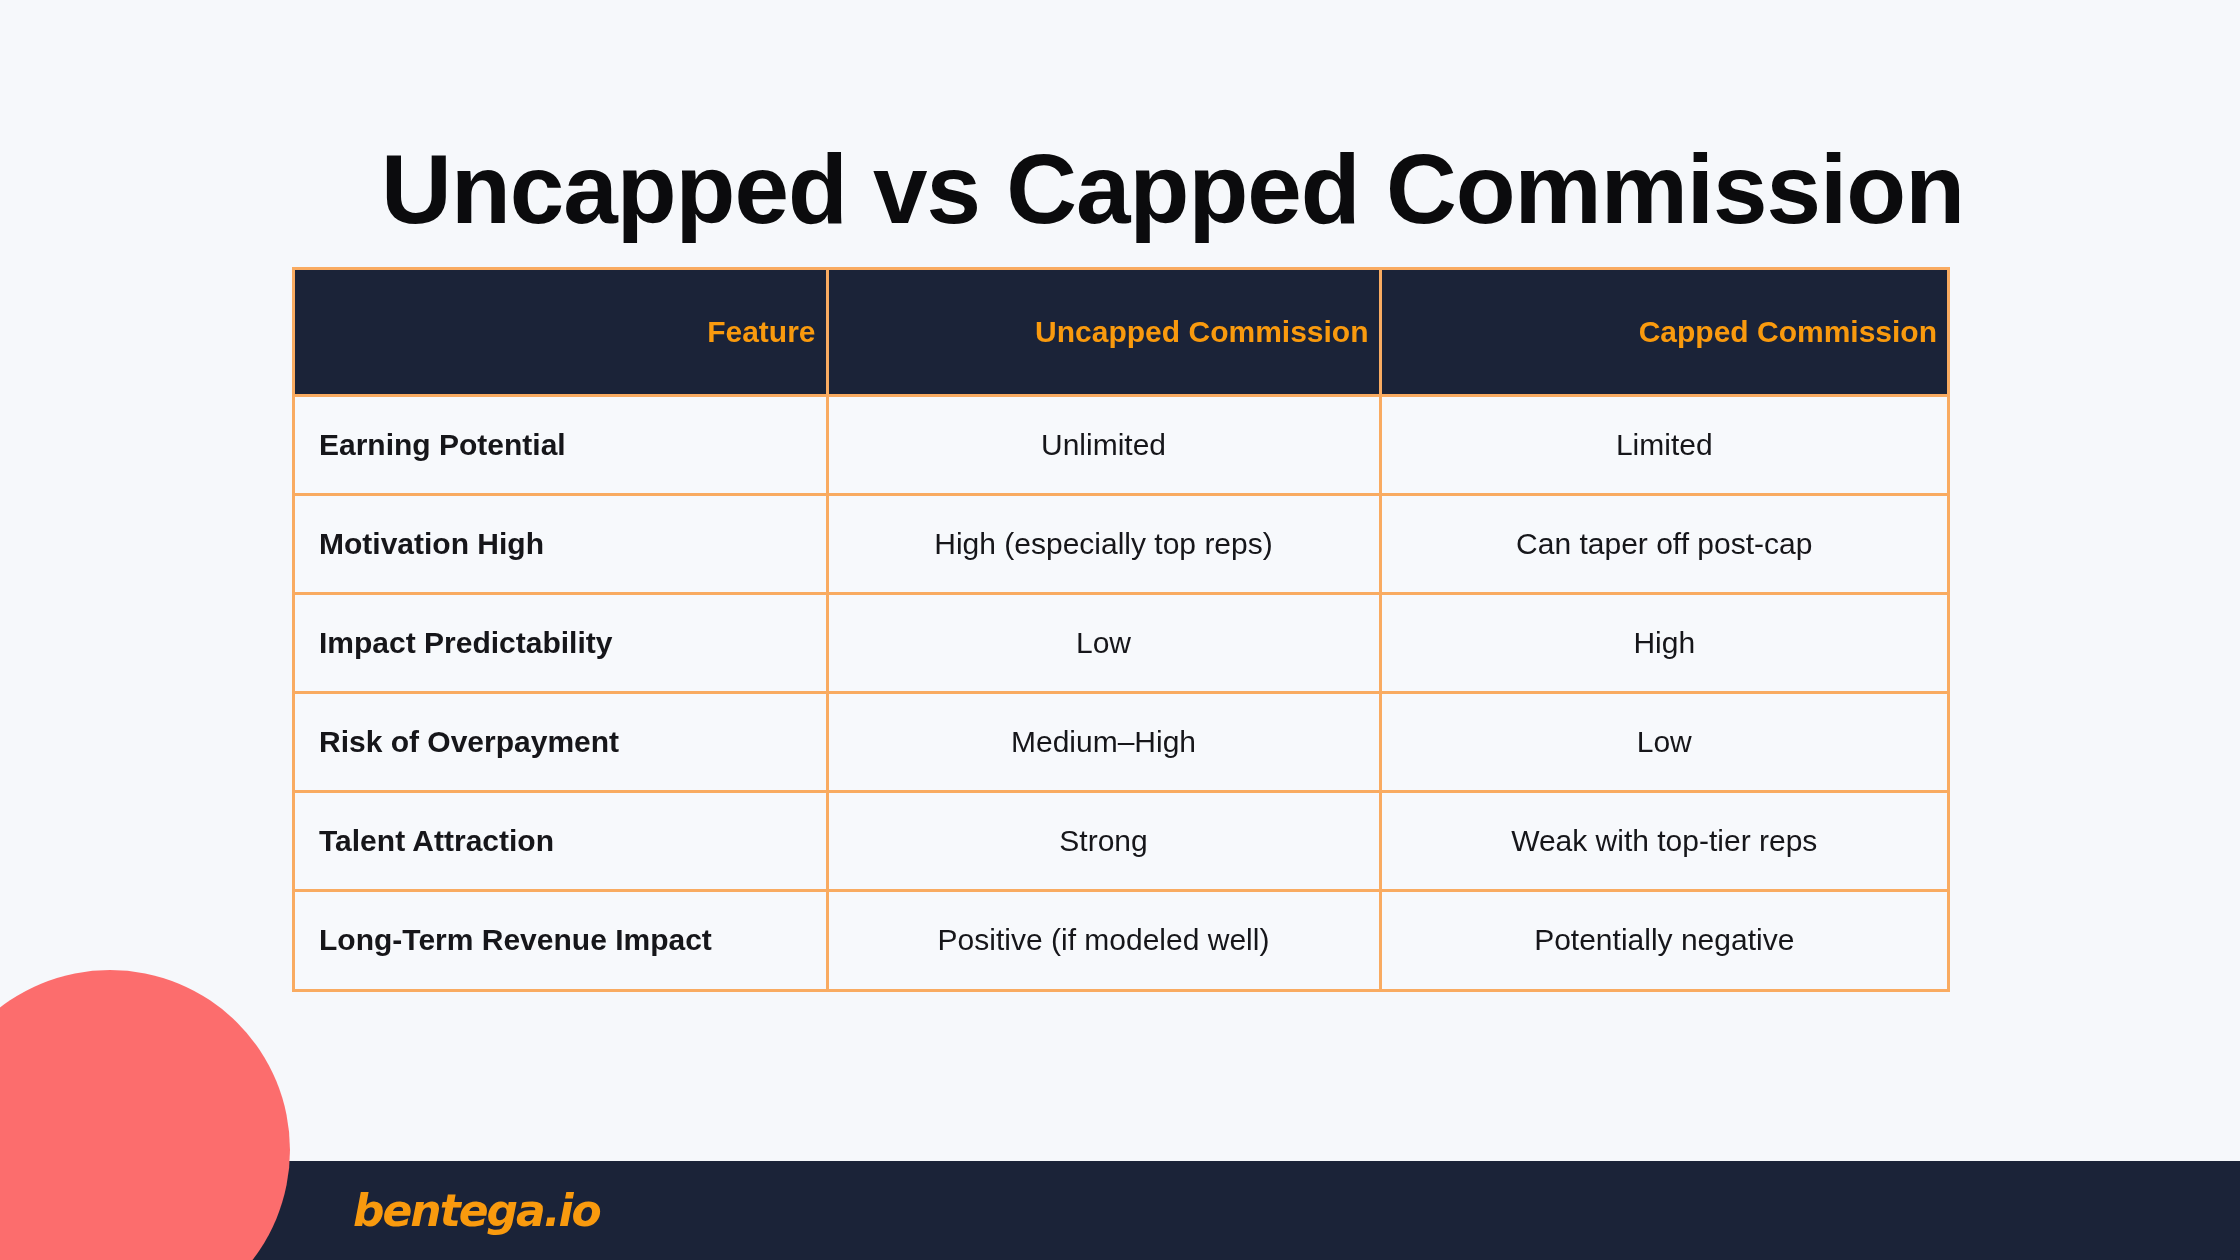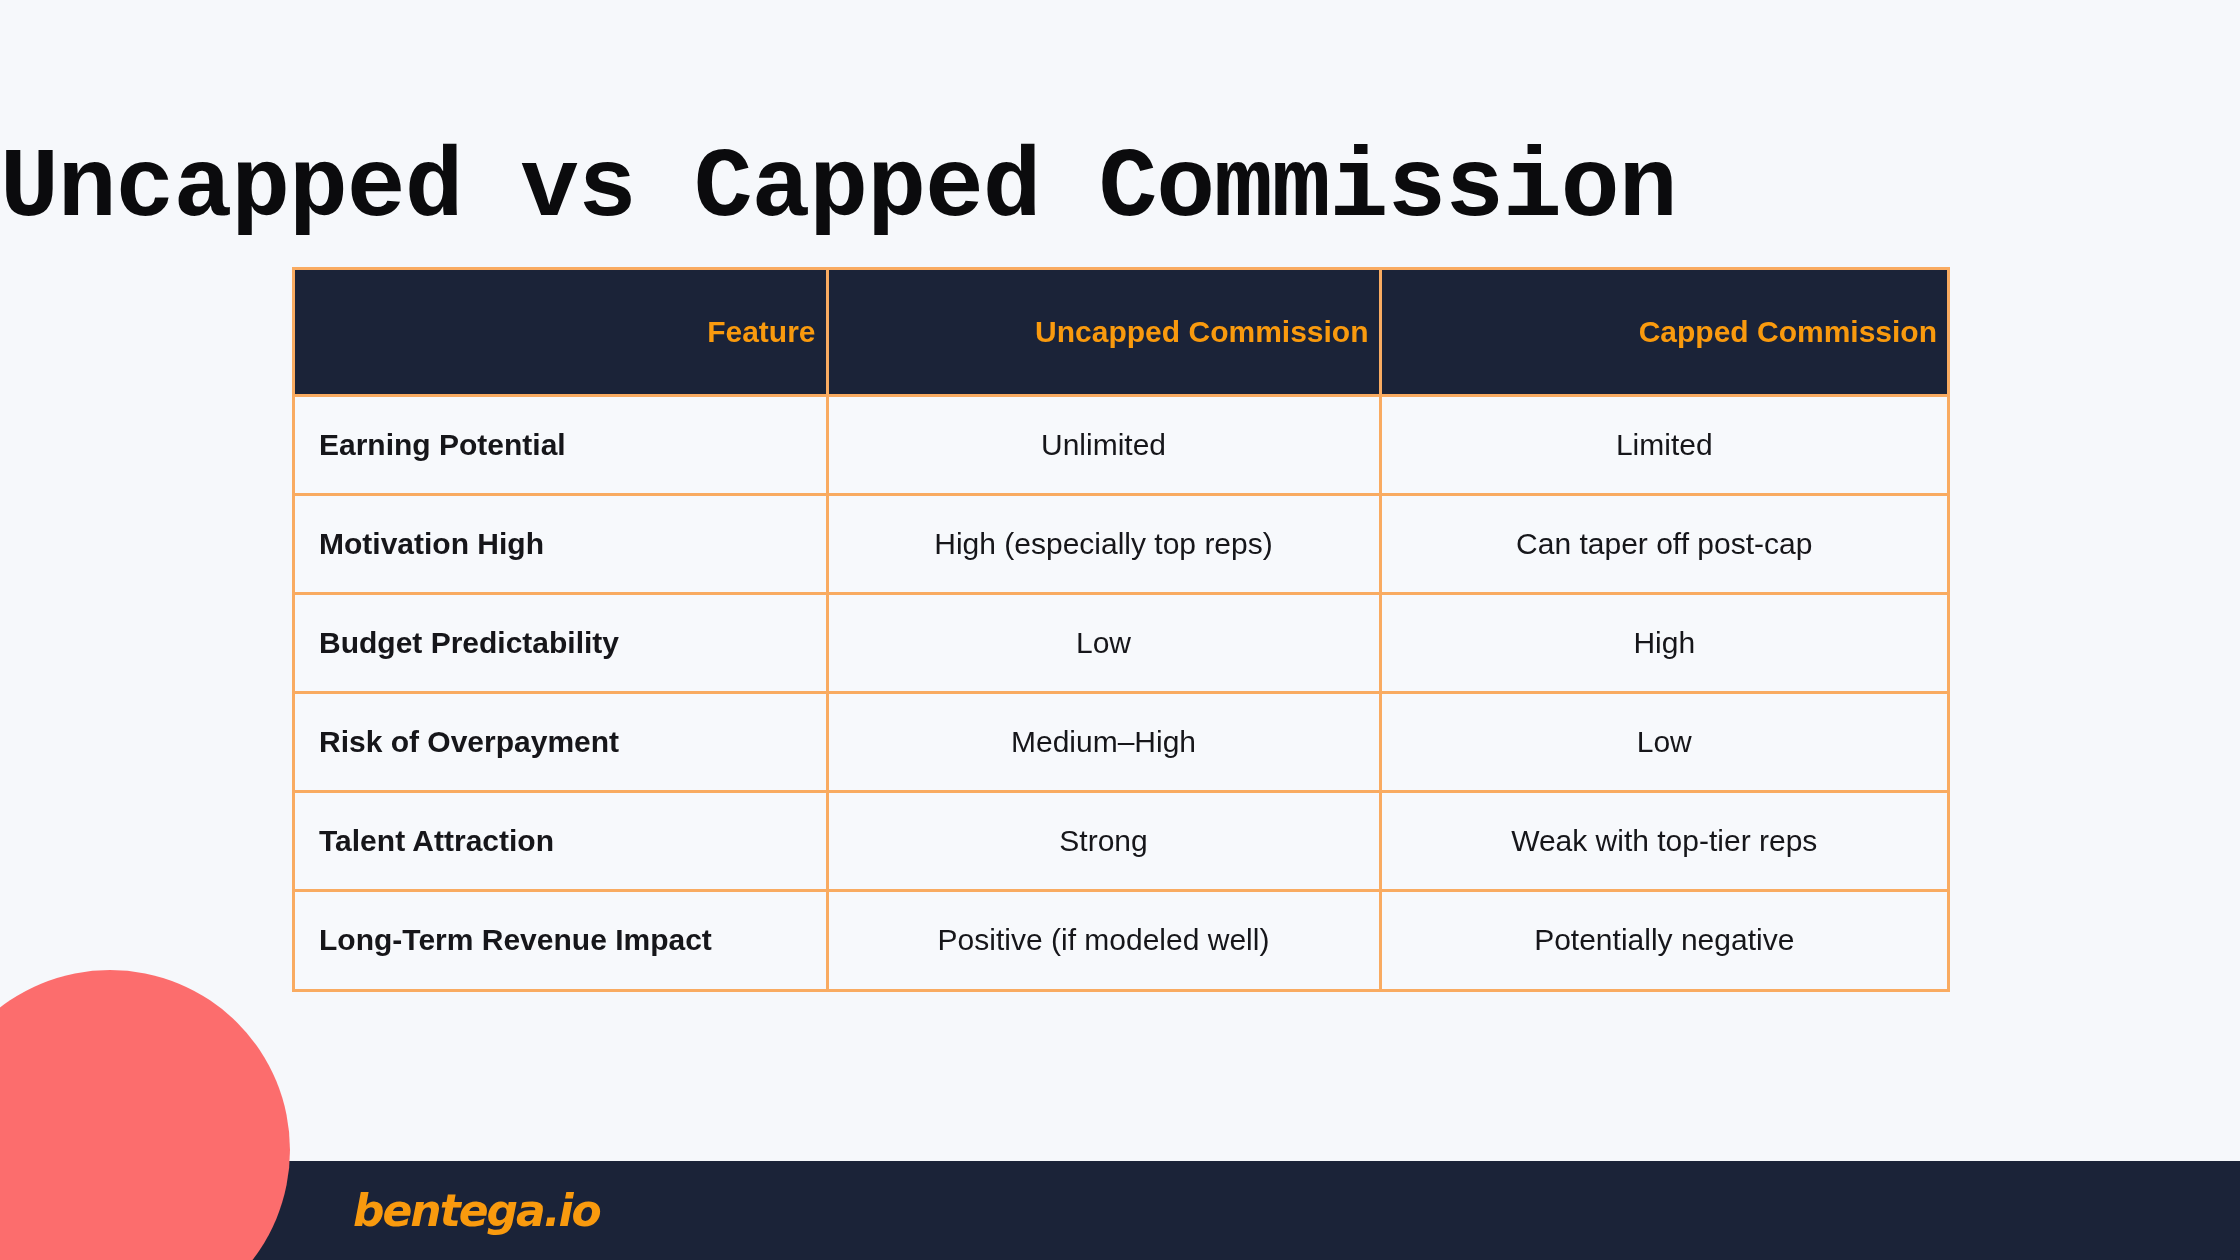--- a/index.html
+++ b/index.html
@@ -21,22 +21,22 @@
     background: #f6f8fb;
     overflow: hidden;
   }
 
   
   .slide-title {
     position: absolute;
     left: 0;
     top: 72px;
     width: 1964px;
-    text-align: left;
-    font-family: Liberation Mono, monospace;
+    text-align: right;
+    font-family: Liberation Sans, sans-serif;
     font-size: 98px;
     font-weight: bold;
     letter-spacing: -1px;
     color: #0b0b0d;
     line-height: 1.05;
     white-space: nowrap;
   }
 
   
   .table-wrap {
@@ -169,21 +169,21 @@
           <td class="feature-cell">Earning Potential</td>
           <td class="value-cell">Unlimited</td>
           <td class="value-cell">Limited</td>
         </tr>
         <tr>
           <td class="feature-cell">Motivation High</td>
           <td class="value-cell">High (especially top reps)</td>
           <td class="value-cell">Can taper off post-cap</td>
         </tr>
         <tr>
-          <td class="feature-cell">Budget Predictability</td>
+          <td class="feature-cell">Impact Predictability</td>
           <td class="value-cell">Low</td>
           <td class="value-cell">High</td>
         </tr>
         <tr>
           <td class="feature-cell">Risk of Overpayment</td>
           <td class="value-cell">Medium–High</td>
           <td class="value-cell">Low</td>
         </tr>
         <tr>
           <td class="feature-cell">Talent Attraction</td>

